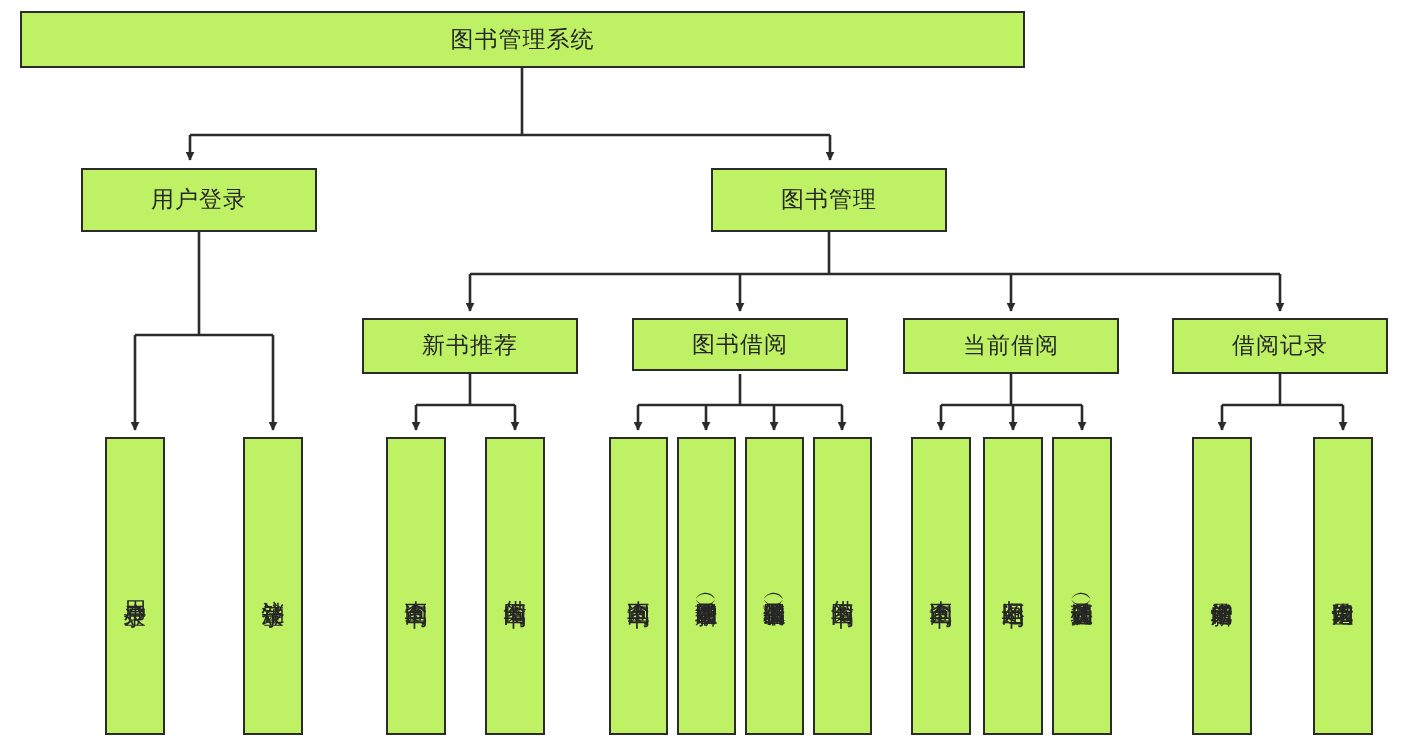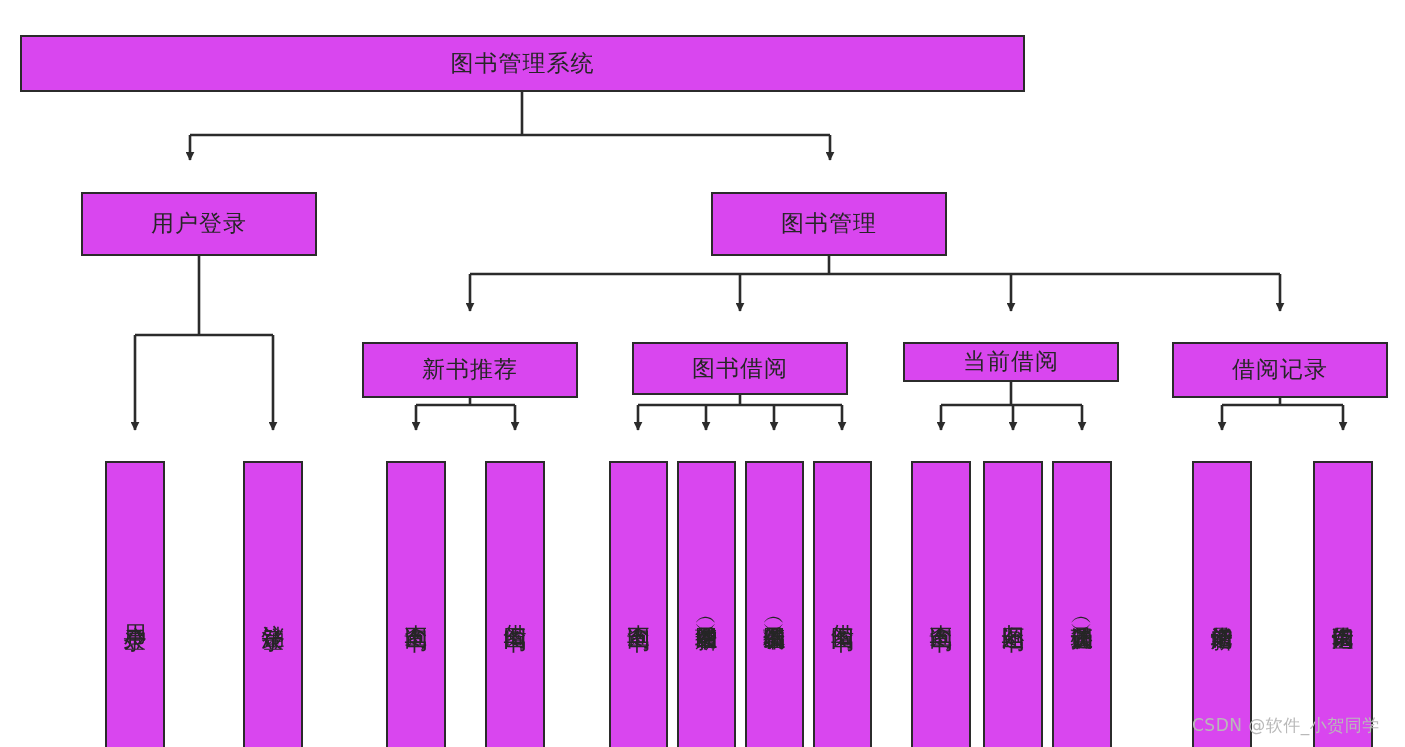--- a/index.html
+++ b/index.html
@@ -20,28 +20,27 @@
   svg.wires {
     position: absolute;
     left: 0;
     top: 0;
     width: 1405px;
     height: 747px;
   }
   .node {
     position: absolute;
     box-sizing: border-box;
-    background: #d946ef;
+    background: #bef264;
     border: 2px solid #2b2b2b;
     display: flex;
     align-items: center;
     justify-content: center;
     color: #262626;
     z-index: 2;
-    margin-top: 24px;
   }
   .node-h {
     font-size: 23px;
     letter-spacing: 1px;
     line-height: 1.2;
     white-space: nowrap;
   }
   .node-v {
     writing-mode: vertical-rl;
     text-orientation: upright;
@@ -132,21 +131,21 @@
   <div class="node node-h" style="left:362px; top:318px; width:216px; height:56px;">
     <span>新书推荐</span>
   </div>
 
   <div class="node node-h" style="left:711px; top:168px; width:236px; height:64px;">
     <span>图书管理</span>
   </div>
   <div class="node node-h" style="left:632px; top:318px; width:216px; height:53px;">
     <span>图书借阅</span>
   </div>
-  <div class="node node-h" style="left:903px; top:318px; width:216px; height:40px;align-items:center;">
+  <div class="node node-h" style="left:903px; top:318px; width:216px; height:56px;align-items:center;">
     <span>当前借阅</span>
   </div>
   <div class="node node-h" style="left:1172px; top:318px; width:216px; height:56px;align-items:center;">
     <span>借阅记录</span>
   </div>
 
   <div class="node node-v" style="left:105px; top:437px; width:60px; height:298px;">
     <span>用户登录</span>
   </div>
   <div class="node node-v" style="left:243px; top:437px; width:60px; height:298px;">
@@ -183,15 +182,14 @@
     <span>确认归还（管理员）</span>
   </div>
 
   <div class="node node-v tight" style="left:1192px; top:437px; width:60px; height:298px;">
     <span>新增借阅记录</span>
   </div>
   <div class="node node-v tight" style="left:1313px; top:437px; width:60px; height:298px;">
     <span>查询借阅记录</span>
   </div>
 
-  <div class="watermark">CSDN @软件_小贺同学</div>
 
 </div>
 
 </body></html>

